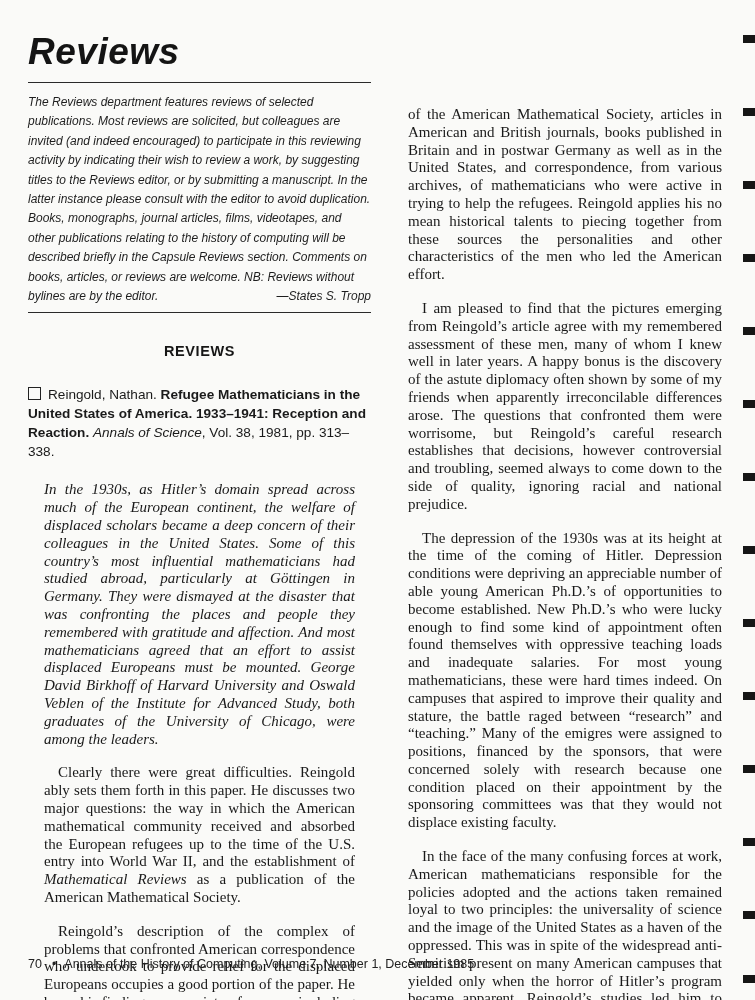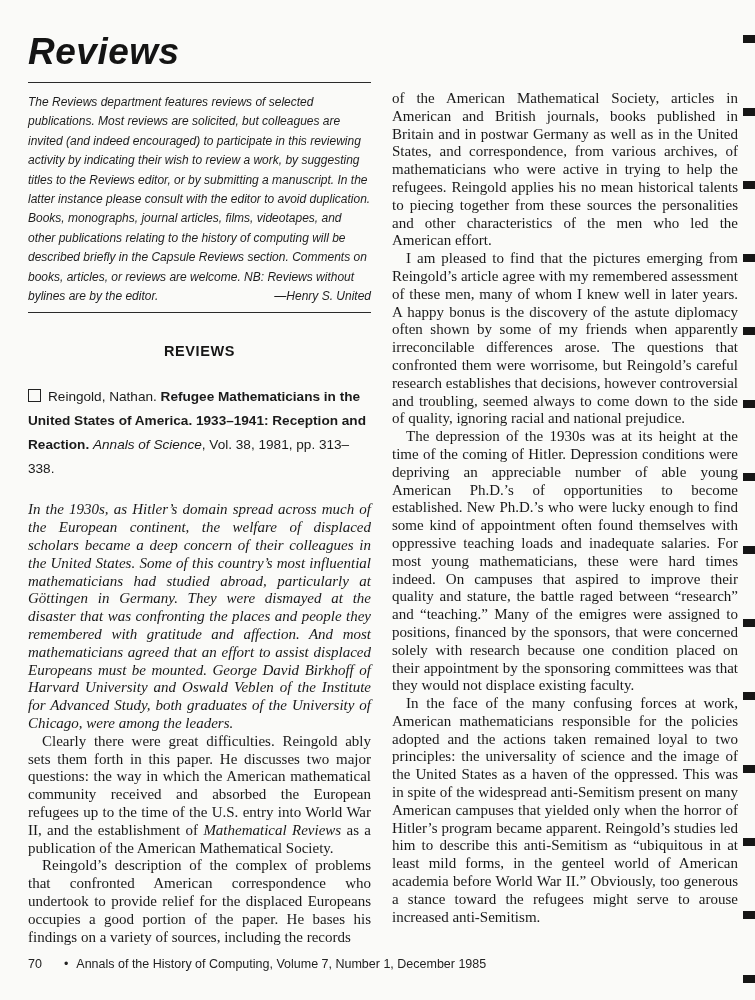--- a/index.html
+++ b/index.html
@@ -45,67 +45,67 @@
   .section-heading {
     margin:30px 0 0 0;
     text-align:center;
     font-size:14.5px; font-weight:bold;
     letter-spacing:0.6px;
     color:#161616;
   }
   .citation {
     margin:26px 0 0 0;
     font-size:13.6px;
-    line-height:24px;
+    line-height:19px;
     color:#1a1a1a;
   }
   .checkbox-box {
     display:inline-block;
     width:11px; height:11px;
     border:1.6px solid #222;
     margin-right:7px;
     vertical-align:-1px;
     background:transparent;
   }
   .body-p {
-    margin:0;
+    margin:16px;
     font-family:"Liberation Serif", "DejaVu Serif", serif;
     font-size:15px;
     line-height:17.8px;
     text-align:justify;
     color:#191919;
   }
   .body-start { margin-top:20px;font-style:italic; }
   .indent { text-indent:14px; }
   .footer {
     position:absolute; left:28px; top:957px;
     font-size:12.5px;
     color:#222;
     white-space:nowrap;
   }
-  .footer .pgnum { margin-right:22px; }
+  .footer .pgnum { margin-right:10px; }
   .footer .bullet { margin-right:8px; }
   .scan-mark {
     position:absolute;
     right:0px;
     width:12px; height:8px;
     background:#161616;
   }
 </style>
 </head>
 <body>
 
 <div class="page">
 
   <h1 class="page-title">Reviews</h1>
 
   <div class="col-left">
     <hr class="rule">
     <p class="intro"><span>The Reviews department features reviews of selected publications. Most reviews are solicited, but colleagues are invited (and indeed encouraged) to participate in this reviewing activity by indicating their wish to review a work, by suggesting titles to the Reviews editor, or by submitting a manuscript. In the latter instance please consult with the editor to avoid duplication. Books, monographs, journal articles, films, videotapes, and other publications relating to the history of computing will be described briefly in the Capsule Reviews section. Comments on books, articles, or reviews are welcome. NB: Reviews without bylines are by the editor.</span>
-      <span class="attribution">—Henry S. United</span>
+      <span class="attribution">—States S. Tropp</span>
     </p>
     <hr class="rule-bottom">
 
     <h2 class="section-heading">REVIEWS</h2>
 
     <p class="citation"><span class="checkbox-box"></span><span>Reingold, Nathan. </span><b>Refugee Mathematicians in the United States of America. 1933–1941: Reception and Reaction. </b><i>Annals of Science</i><span>, Vol. 38, 1981, pp. 313–338.</span></p>
 
     <p class="body-p body-start">In the 1930s, as Hitler’s domain spread across much of the European continent, the welfare of displaced scholars became a deep concern of their colleagues in the United States. Some of this country’s most influential mathematicians had studied abroad, particularly at Göttingen in Germany. They were dismayed at the disaster that was confronting the places and people they remembered with gratitude and affection. And most mathematicians agreed that an effort to assist displaced Europeans must be mounted. George David Birkhoff of Harvard University and Oswald Veblen of the Institute for Advanced Study, both graduates of the University of Chicago, were among the leaders.</p>
     <p class="body-p indent"><span>Clearly there were great difficulties. Reingold ably sets them forth in this paper. He discusses two major questions: the way in which the American mathematical community received and absorbed the European refugees up to the time of the U.S. entry into World War II, and the establishment of </span><i>Mathematical Reviews</i><span> as a publication of the American Mathematical Society.</span></p>
     <p class="body-p indent">Reingold’s description of the complex of problems that confronted American correspondence who undertook to provide relief for the displaced Europeans occupies a good portion of the paper. He bases his findings on a variety of sources, including the records</p>

